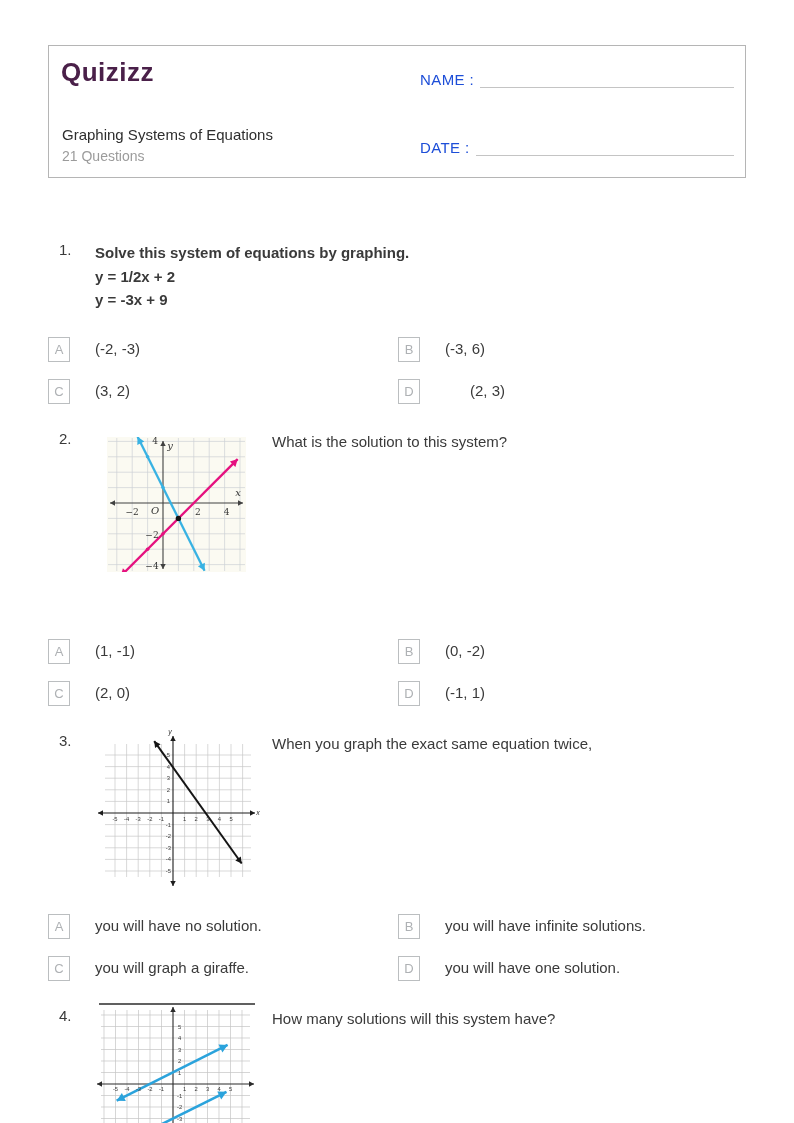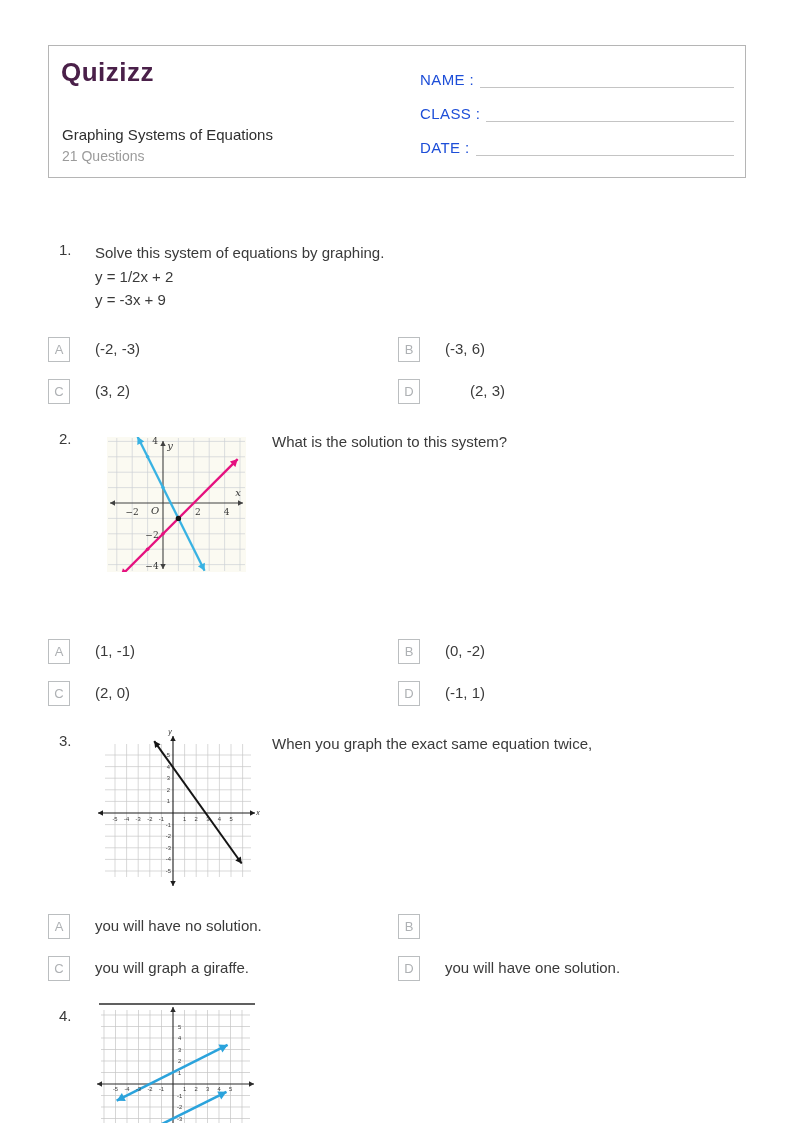--- a/index.html
+++ b/index.html
@@ -32,32 +32,28 @@
 <div class="page">
 
   <div class="hdr">
     <div class="logo" style="color: rgb(74, 32, 73);">Quizizz</div>
     <div class="hdr-title">Graphing Systems of Equations</div>
     <div class="hdr-sub">21 Questions</div>
     <div class="field" style="top:22px;">
       <span class="lab">NAME :</span>
       <span class="line"></span>
     </div>
-    <div class="field" style="top:56px;">
-      <span class="lab">CLASS :</span>
-      <span class="line"></span>
-    </div>
     <div class="field" style="top:90px;">
       <span class="lab">DATE :</span>
       <span class="line"></span>
     </div>
   </div>
 
   <div class="qnum" style="top:241px;">1.</div>
-  <div class="qtext" style="left:95px;top:241px;">
+  <div class="qtext" style="left:95px;top:241px;font-weight:bold;">
     <div>Solve this system of equations by graphing.</div>
     <div>y = 1/2x + 2</div>
     <div>y = -3x + 9</div>
   </div>
   <div class="choice-letter" style="left:48px;top:337px;">
     <span>A</span>
     </div>
   <div class="choice-text" style="left:95px;top:336px;">(-2, -3)</div>
   <div class="choice-letter" style="left:398px;top:337px;">
     <span>B</span>
@@ -193,20 +189,21 @@
       <text x="73" y="7" font-size="7" fill="#333" text-anchor="middle" class="sans-i">y</text>
     </svg>
   <div class="qtext" style="left:272px;top:732px;">When you graph the exact same equation twice,</div>
   <div class="choice-letter" style="left:48px;top:914px;">
     <span>A</span>
     </div>
   <div class="choice-text" style="left:95px;top:913px;">you will have no solution.</div>
   <div class="choice-letter" style="left:398px;top:914px;">
     <span>B</span>
     </div>
+  <div class="choice-text" style="left:445px;top:913px;">you will have infinite solutions.</div>
   <div class="choice-letter" style="left:48px;top:956px;">
     <span>C</span>
     </div>
   <div class="choice-text" style="left:95px;top:955px;">you will graph a giraffe.</div>
   <div class="choice-letter" style="left:398px;top:956px;">
     <span>D</span>
     </div>
   <div class="choice-text" style="left:445px;top:955px;">you will have one solution.</div>
 
   <div class="qnum" style="top:1007px;">4.</div>
@@ -261,14 +258,15 @@
       <text x="83" y="25.5" font-size="5.8" fill="#3c3c3c" text-anchor="start">5</text>
       <text x="83" y="37" font-size="5.8" fill="#3c3c3c" text-anchor="start">4</text>
       <text x="83" y="48.5" font-size="5.8" fill="#3c3c3c" text-anchor="start">3</text>
       <text x="83" y="60" font-size="5.8" fill="#3c3c3c" text-anchor="start">2</text>
       <text x="83" y="71.5" font-size="5.8" fill="#3c3c3c" text-anchor="start">1</text>
       <text x="82" y="94.5" font-size="5.8" fill="#3c3c3c" text-anchor="start">-1</text>
       <text x="82" y="106" font-size="5.8" fill="#3c3c3c" text-anchor="start">-2</text>
       <text x="82" y="117.5" font-size="5.8" fill="#3c3c3c" text-anchor="start">-3</text>
       <line x1="4" y1="1" x2="160" y2="1" stroke="#2b2b2b" stroke-width="1.6"></line>
     </svg>
+  <div class="qtext" style="left:272px;top:1007px;">How many solutions will this system have?</div>
 
 </div>
 
 </body></html>

